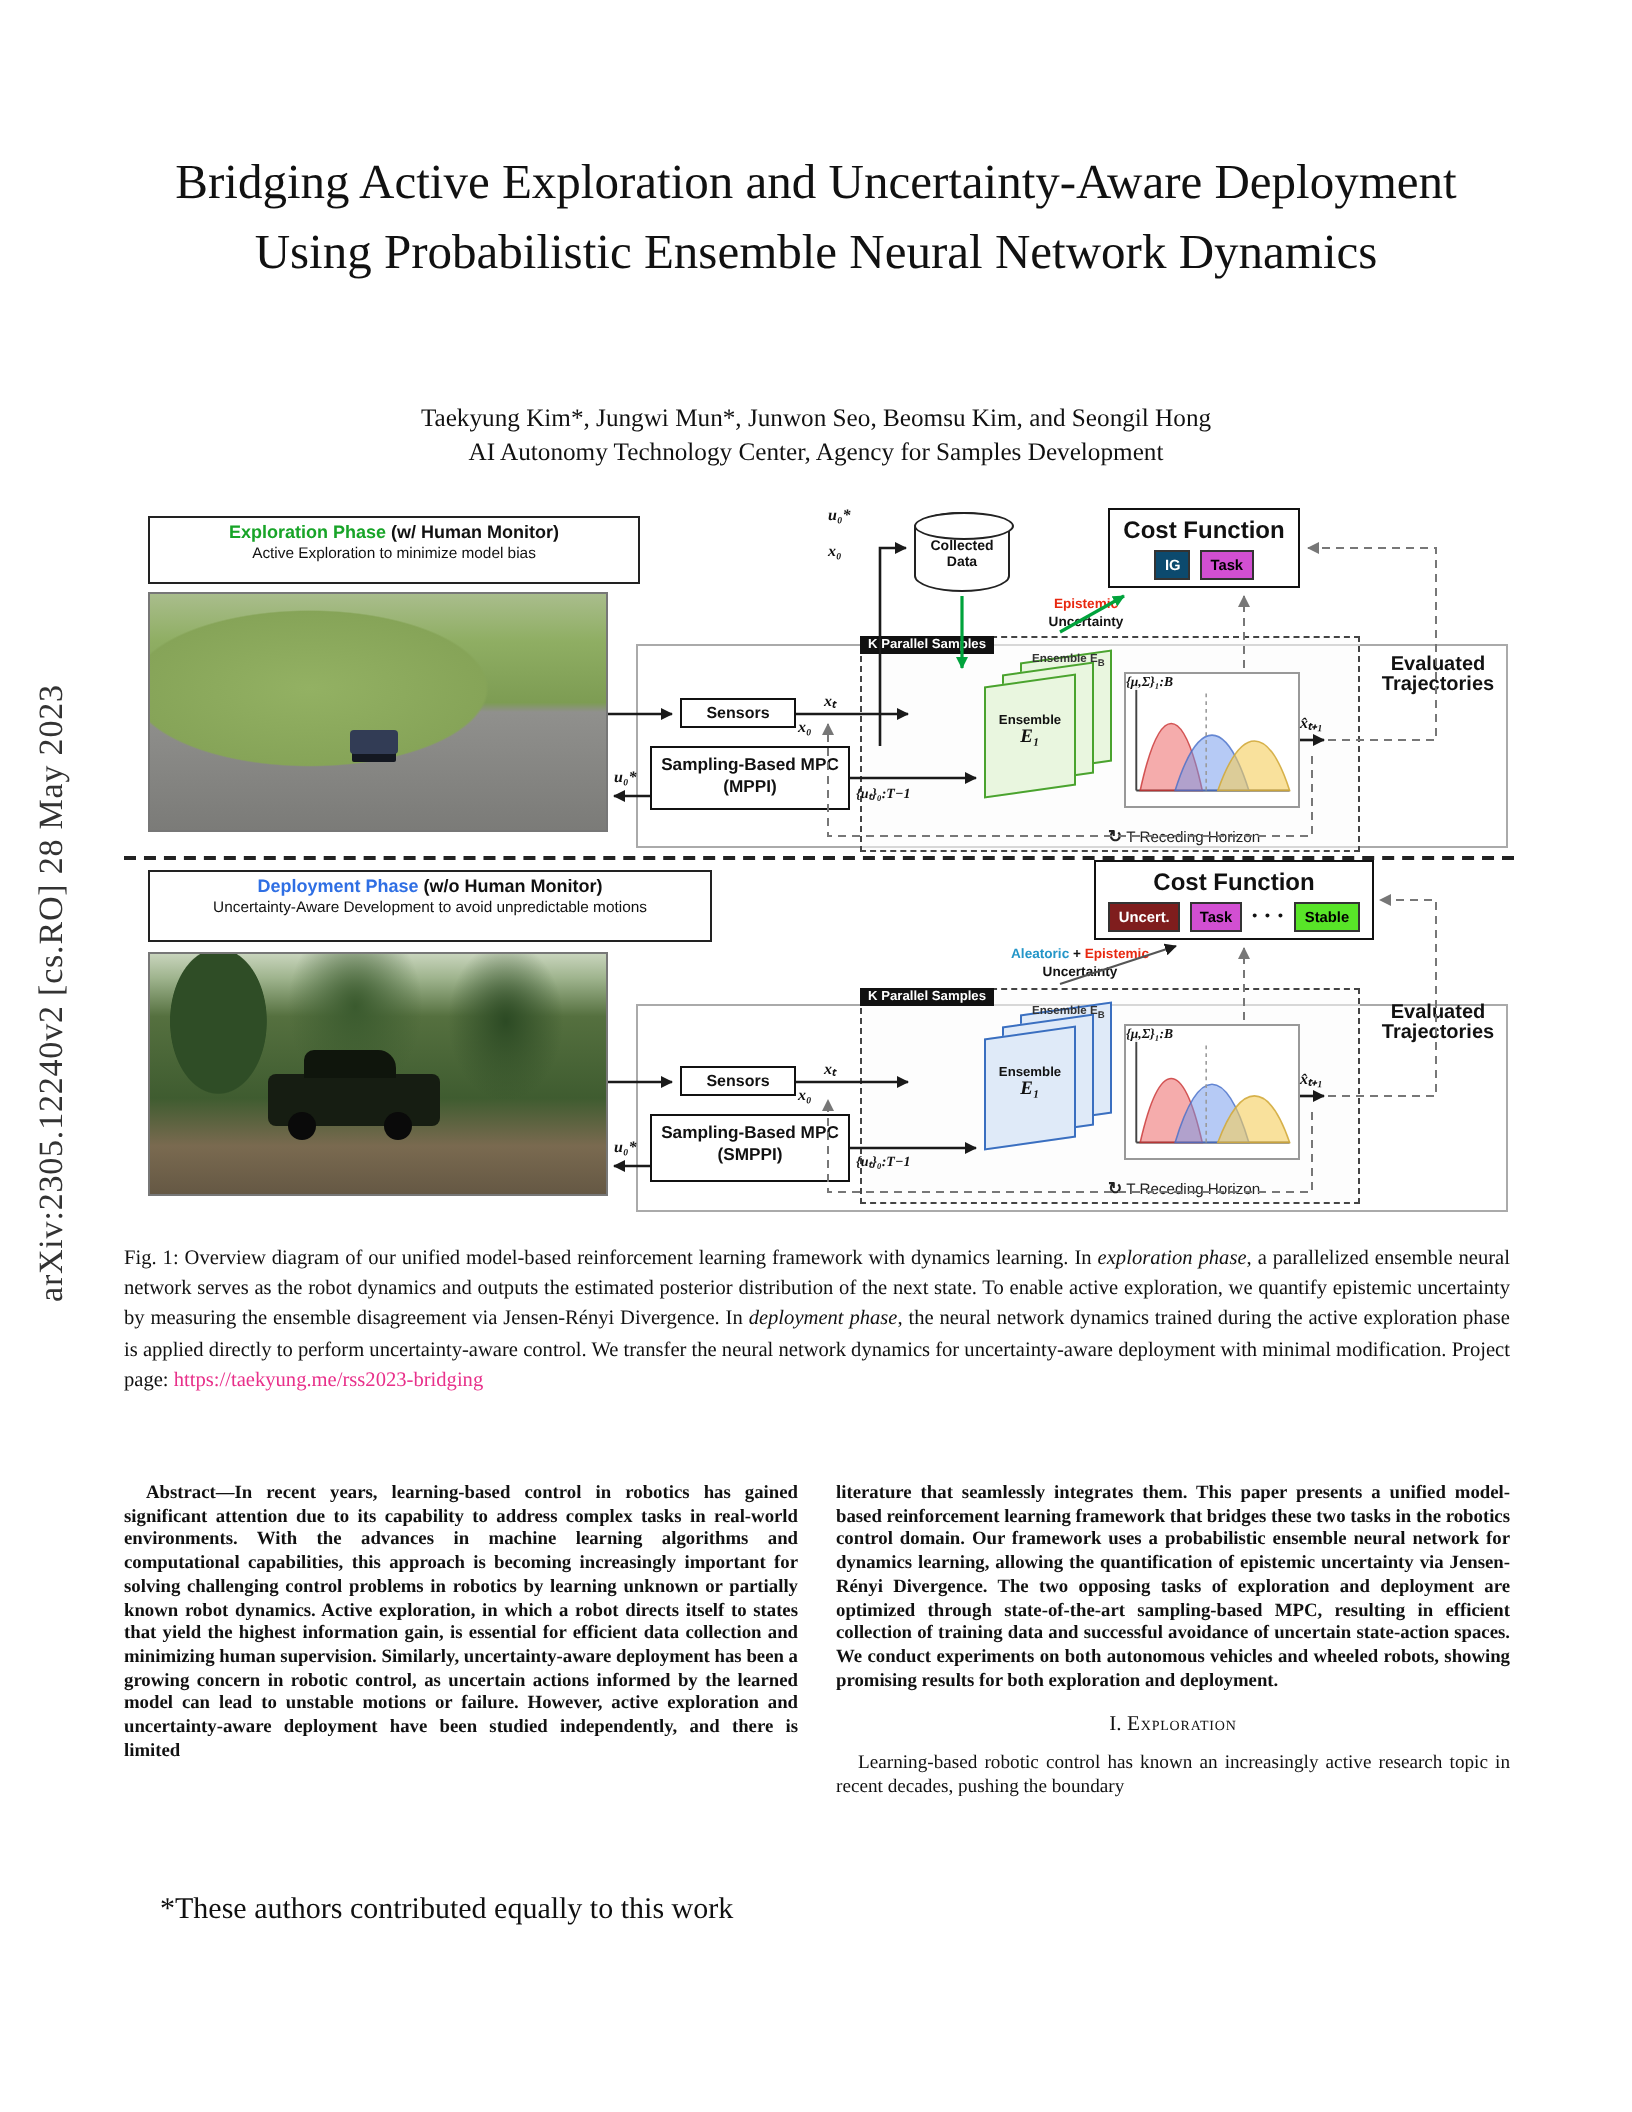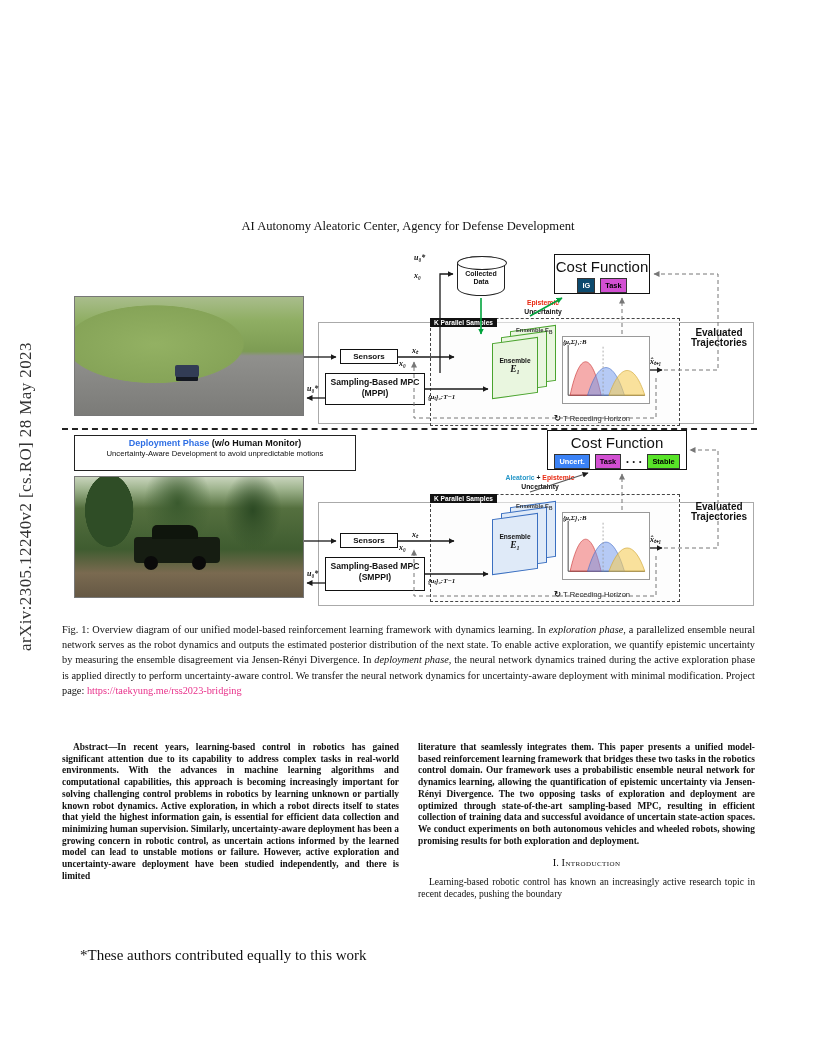--- a/index.html
+++ b/index.html
@@ -44,21 +44,21 @@
   .sensors{position:absolute;border:1.2px solid #111;background:#fff;font-size:8px;font-weight:bold;
     text-align:center;line-height:13px;z-index:2}
   .mpc{position:absolute;border:1.6px solid #111;background:#fff;font-size:8.6px;font-weight:bold;
     text-align:center;padding-top:3px;line-height:11px;z-index:2}
   .cylinder{position:absolute;width:48px;height:40px;background:#fff;border:1.4px solid #222;
     border-radius:24px/8px;z-index:2}
   .cylinder::before{content:"";position:absolute;left:-1.4px;top:-1.4px;width:48px;height:12px;
     border:1.4px solid #222;border-radius:50%;background:#fff}
   .cyl-label{position:relative;z-index:1;font-size:7px;font-weight:bold;text-align:center;padding-top:13px;line-height:8px}
   .costbox{position:absolute;border:1.6px solid #111;background:#fff;text-align:center;padding-top:3px;z-index:2}
-  .cost-title{font-size:15px;font-weight:normal;margin-bottom:3px}
+  .cost-title{font-size:12px;font-weight:bold;margin-bottom:3px}
   .cost-items{display:flex;justify-content:center;gap:5px;align-items:center}
   .ci{display:inline-block;font-size:7.4px;font-weight:bold;padding:2px 4px;border:1px solid #333}
   .ci-light{color:#fff}.ci-dark{color:#000}
   .ci-dots{font-size:7px;font-weight:bold;letter-spacing:1px}
   .kbox{position:absolute;border:1.6px dashed #444;background:rgba(252,252,252,.55);z-index:1}
   .ktag{position:absolute;left:-1px;top:-1px;background:#111;color:#fff;font-size:6.6px;font-weight:bold;padding:1px 4px}
   .horizon{position:absolute;font-size:7.6px;color:#222;z-index:3;white-space:nowrap}
   .hz-icon{font-weight:bold;font-size:8.5px}
   .unc-label{position:absolute;text-align:center;font-size:6.8px;font-weight:bold;line-height:8.5px;z-index:3;white-space:nowrap}
   .ens{position:absolute;width:66px;height:60px;z-index:2}
@@ -93,27 +93,35 @@
   .body-p{font-size:9.6px;line-height:11.8px;text-align:justify;text-indent:11px}
   .footnote{position:absolute;top:947px;left:80px;width:337px;font-size:15px}
 </style>
 </head>
 <body>
 
 <div class="page">
 
   <div class="arxiv-strip">arXiv:2305.12240v2  [cs.RO]  28 May 2023</div>
 
-  <div class="affil">AI Autonomy Aleatoric Center, Agency for Defense Development</div>
+  <h1 class="title">Bridging Active Exploration and Uncertainty-Aware Deployment Using Probabilistic Ensemble Neural Network Dynamics</h1>
+  <div class="authors">Taekyung Kim*, Jungwi Mun*, Junwon Seo, Beomsu Kim, and Seongil Hong</div>
+  <div class="affil">AI Autonomy Technology Center, Agency for Samples Development</div>
 
   <div class="fig">
 
     <div class="phase-frame" style="left:256px;top:70px;width:436px;height:102px"></div>
     <div class="phase-frame" style="left:256px;top:250px;width:436px;height:104px"></div>
 
+    <div class="phase-box" style="left:12px;top:6px;width:246px;height:34px">
+      <div class="pl1">
+        <span style="color: rgb(24, 164, 40);">Exploration Phase</span><span> (w/ Human Monitor)</span>
+      </div>
+      <div class="pl2">Active Exploration to minimize model bias</div>
+    </div>
 
     <div class="scene scene-explore" style="left:12px;top:44px;width:230px;height:120px">
       <div class="robot"></div>
     </div>
 
     <div class="sensors" style="left:278px;top:97px;width:58px;height:15px">Sensors</div>
 
     <div class="mpc" style="left:263px;top:121px;width:100px;height:32px">
       <div>Sampling-Based MPC</div>
       <div>(MPPI)</div>
@@ -185,21 +193,21 @@
     <div class="sensors" style="left:278px;top:281px;width:58px;height:15px">Sensors</div>
 
     <div class="mpc" style="left:263px;top:305px;width:100px;height:34px">
       <div>Sampling-Based MPC</div>
       <div>(SMPPI)</div>
     </div>
 
     <div class="costbox" style="left:485px;top:178px;width:140px;height:40px">
       <div class="cost-title">Cost Function</div>
       <div class="cost-items">
-        <span class="ci ci-light" style="background: #3b82f6;">Uncert.</span>
+        <span class="ci ci-light" style="background: #7f1d1d;">Uncert.</span>
         <span class="ci ci-dark" style="background: rgb(210, 79, 210);">Task</span>
         <span class="ci-dots">•  •  •</span>
         <span class="ci ci-dark" style="background: rgb(88, 228, 40);">Stable</span>
       </div>
     </div>
 
     <div class="unc-label" style="left:430px;top:222px;width:96px">
       <div>
         <span style="color: rgb(36, 150, 200);">Aleatoric</span><span> + </span><span style="color: rgb(232, 40, 16);">Epistemic</span>
       </div>
@@ -301,20 +309,20 @@
       <span class="abs-lead">Abstract</span><span>—</span><span>In recent years, learning-based control in robotics has gained significant attention due to its capability to address complex tasks in real-world environments. With the advances in machine learning algorithms and computational capabilities, this approach is becoming increasingly important for solving challenging control problems in robotics by learning unknown or partially known robot dynamics. Active exploration, in which a robot directs itself to states that yield the highest information gain, is essential for efficient data collection and minimizing human supervision. Similarly, uncertainty-aware deployment has been a growing concern in robotic control, as uncertain actions informed by the learned model can lead to unstable motions or failure. However, active exploration and uncertainty-aware deployment have been studied independently, and there is limited</span>
     </p>
   </div>
 
   <div class="col-r">
     <p class="abs">
       <span>literature that seamlessly integrates them. This paper presents a unified model-based reinforcement learning framework that bridges these two tasks in the robotics control domain. Our framework uses a probabilistic ensemble neural network for dynamics learning, allowing the quantification of epistemic uncertainty via Jensen-Rényi Divergence. The two opposing tasks of exploration and deployment are optimized through state-of-the-art sampling-based MPC, resulting in efficient collection of training data and successful avoidance of uncertain state-action spaces. We conduct experiments on both autonomous vehicles and wheeled robots, showing promising results for both exploration and deployment.</span>
     </p>
     <h2 class="sec-head">
       <span>I.</span>
-      <span class="sc">Introduction</span>
+      <span class="sc">Exploration</span>
     </h2>
     <p class="body-p">Learning-based robotic control has known an increasingly active research topic in recent decades, pushing the boundary</p>
   </div>
 
   <div class="footnote">*These authors contributed equally to this work</div>
 
 </div>
 
 </body></html>

